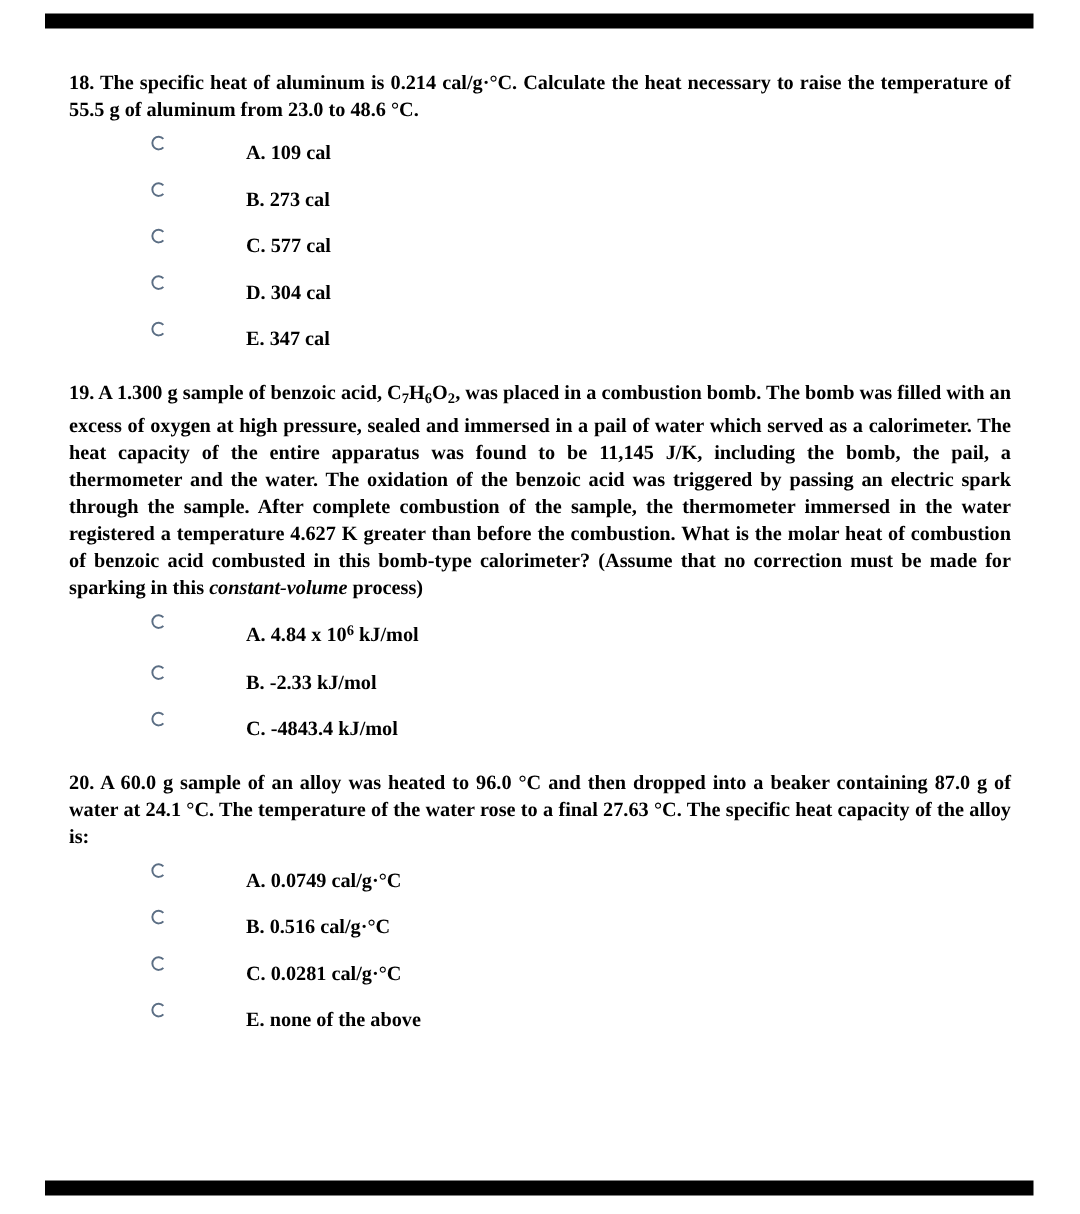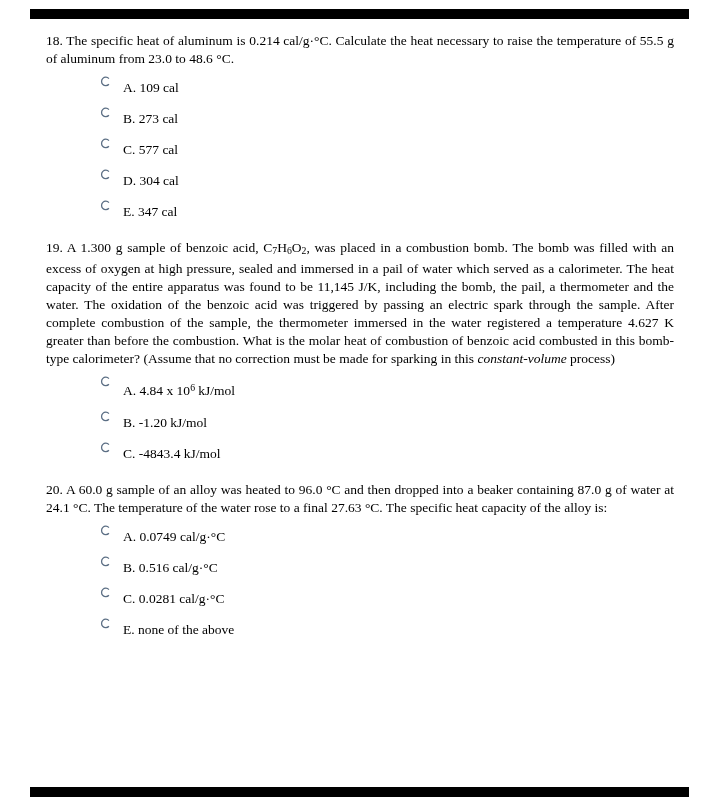--- a/index.html
+++ b/index.html
@@ -25,37 +25,39 @@
     position:absolute;
     left:30px;
     width:659px;
     height:10px;
     background:var(--bar-color);
   }
   .bar.top{top:9px;}
   .bar.bottom{bottom:12px;}
   .content{
     position:absolute;
-    top:19px;
+    top:33px;
     left:0;
     right:0;
     padding:13px 46px 0 46px;
+    font-weight:bold;
   }
   .question{margin-bottom:18px;}
   .q-text{
     font-size:13.5px;
     line-height:18px;
     text-align:justify;
     margin-bottom:8px;
   }
   .options{margin-top:2px;}
   .option{
     display:flex;
     align-items:flex-start;
     margin:0 0 10px 54px;
+    gap:41px;
   }
   .radio{
     display:inline-block;
     width:11px;
     height:11px;
     margin-top:0;
     margin-right:12px;
     flex:0 0 auto;
     cursor:pointer;
   }
@@ -134,21 +136,21 @@
               </svg>
             </span>
           <span class="option-label"><span>A. 4.84 x 10</span><span class="run-sup">6</span><span> kJ/mol</span></span>
         </div>
         <div class="option">
           <span class="radio">
               <svg width="11" height="11" viewBox="0 0 11 11">
                 <path d="M8.9 2.6 A4.2 4.2 0 1 0 8.9 8.2" fill="none" stroke-width="1.3"></path>
               </svg>
             </span>
-          <span class="option-label"><span>B. -1.20 kJ/mol</span></span>
+          <span class="option-label"><span>B. -2.33 kJ/mol</span></span>
         </div>
         <div class="option">
           <span class="radio">
               <svg width="11" height="11" viewBox="0 0 11 11">
                 <path d="M8.9 2.6 A4.2 4.2 0 1 0 8.9 8.2" fill="none" stroke-width="1.3"></path>
               </svg>
             </span>
           <span class="option-label"><span>C. -4843.4 kJ/mol</span></span>
         </div>
       </div>

